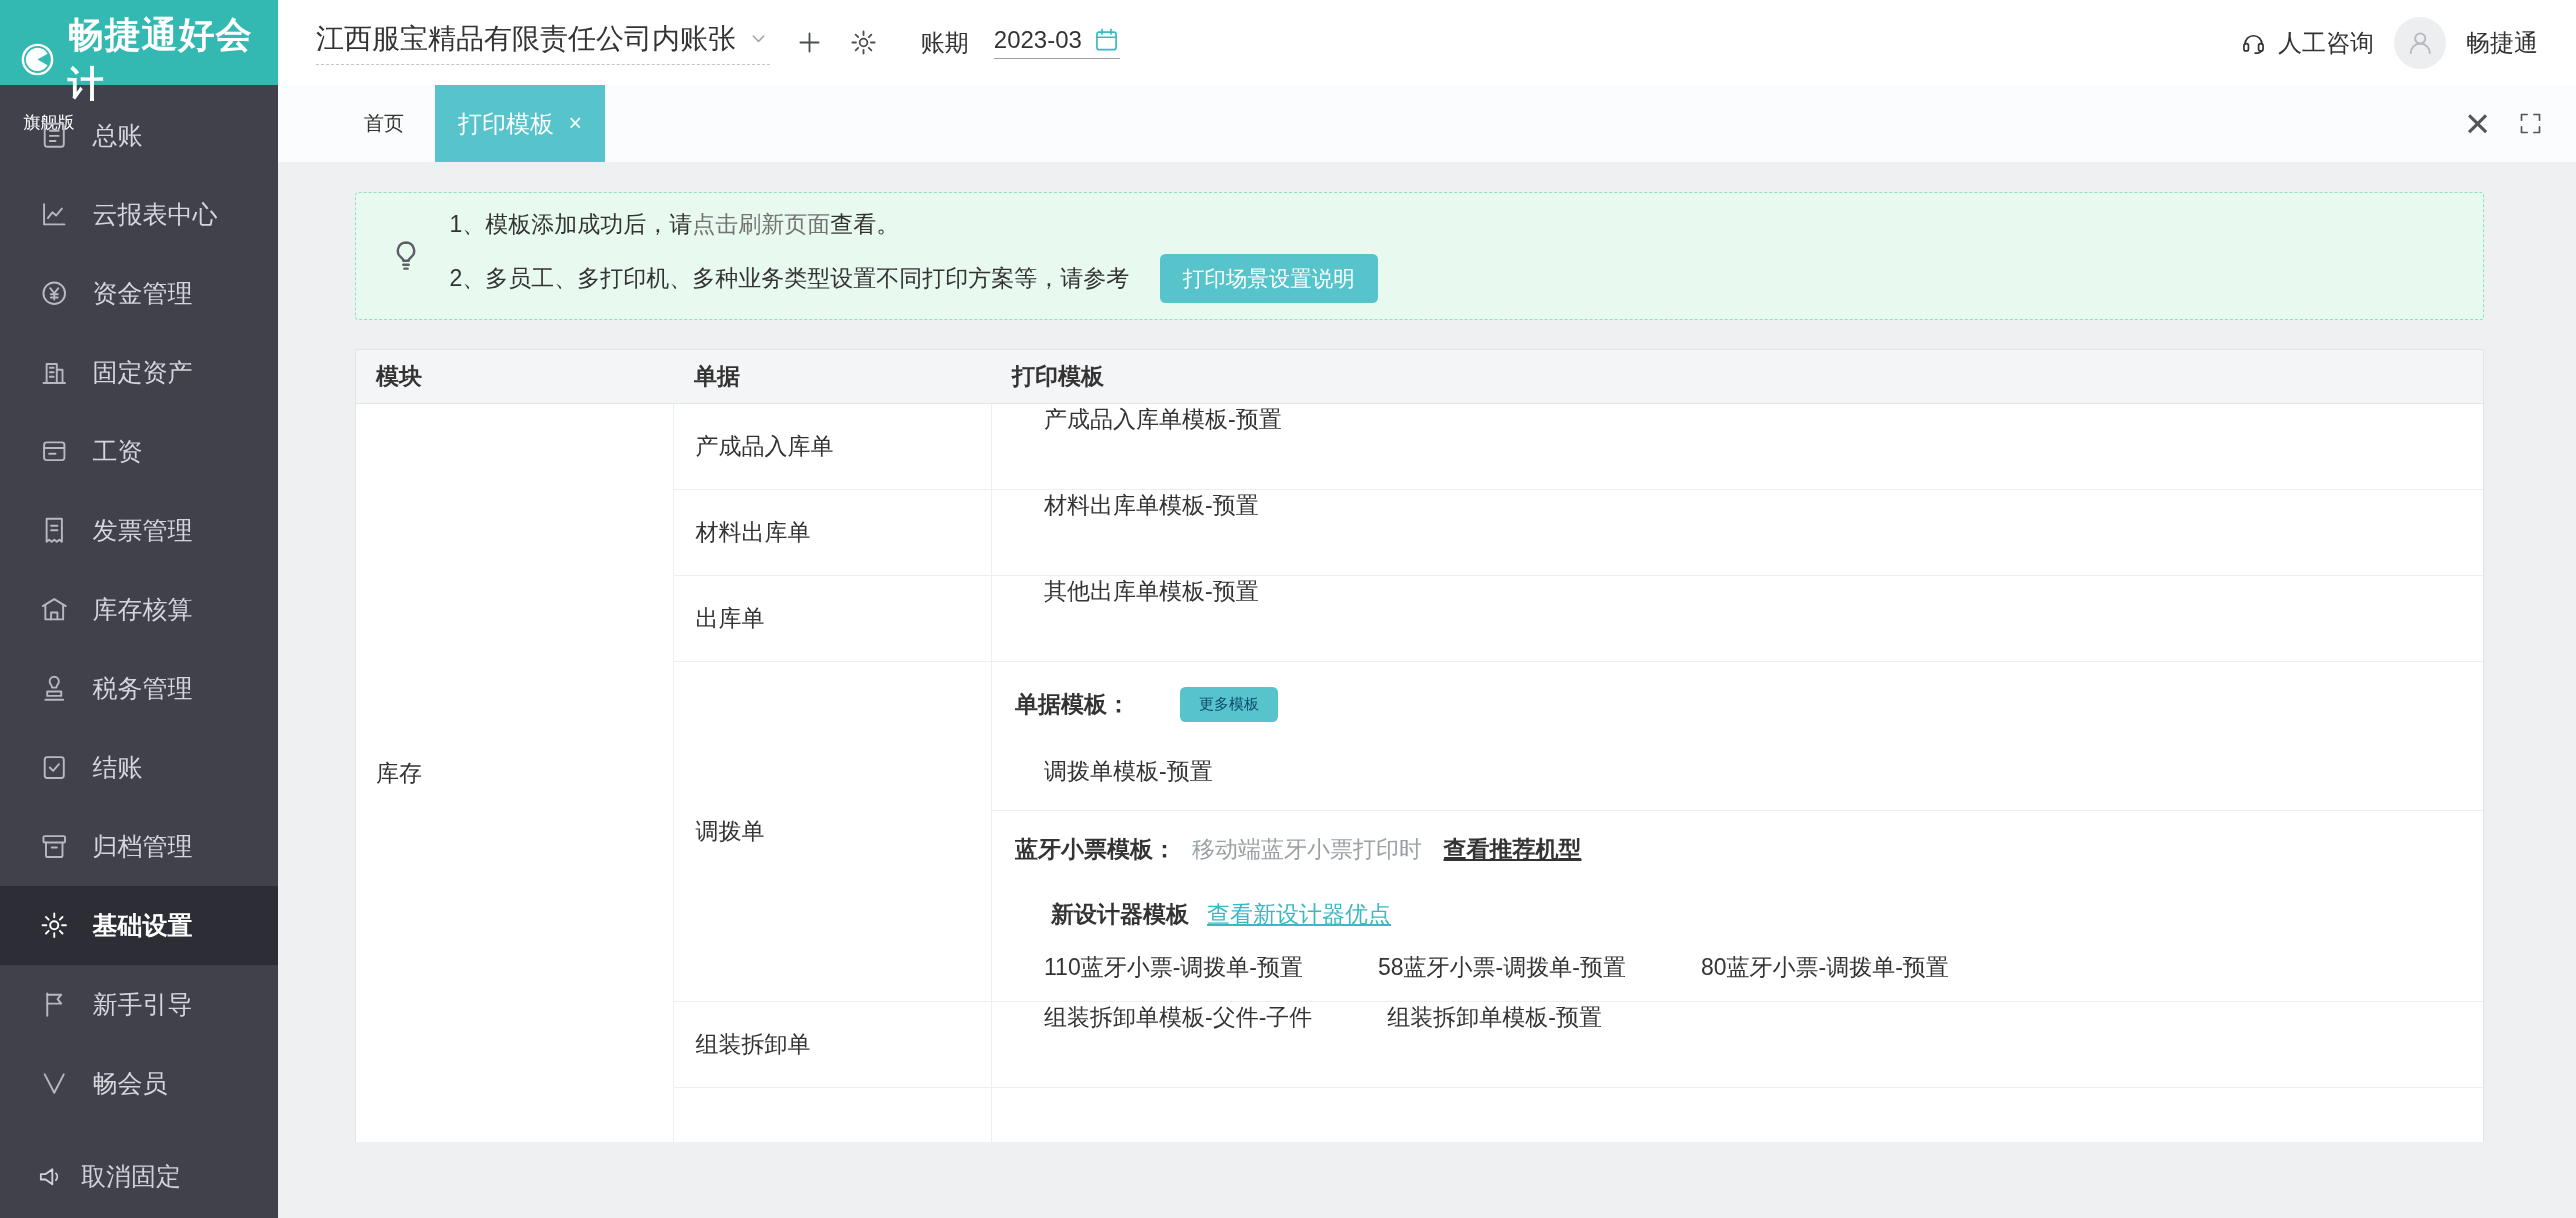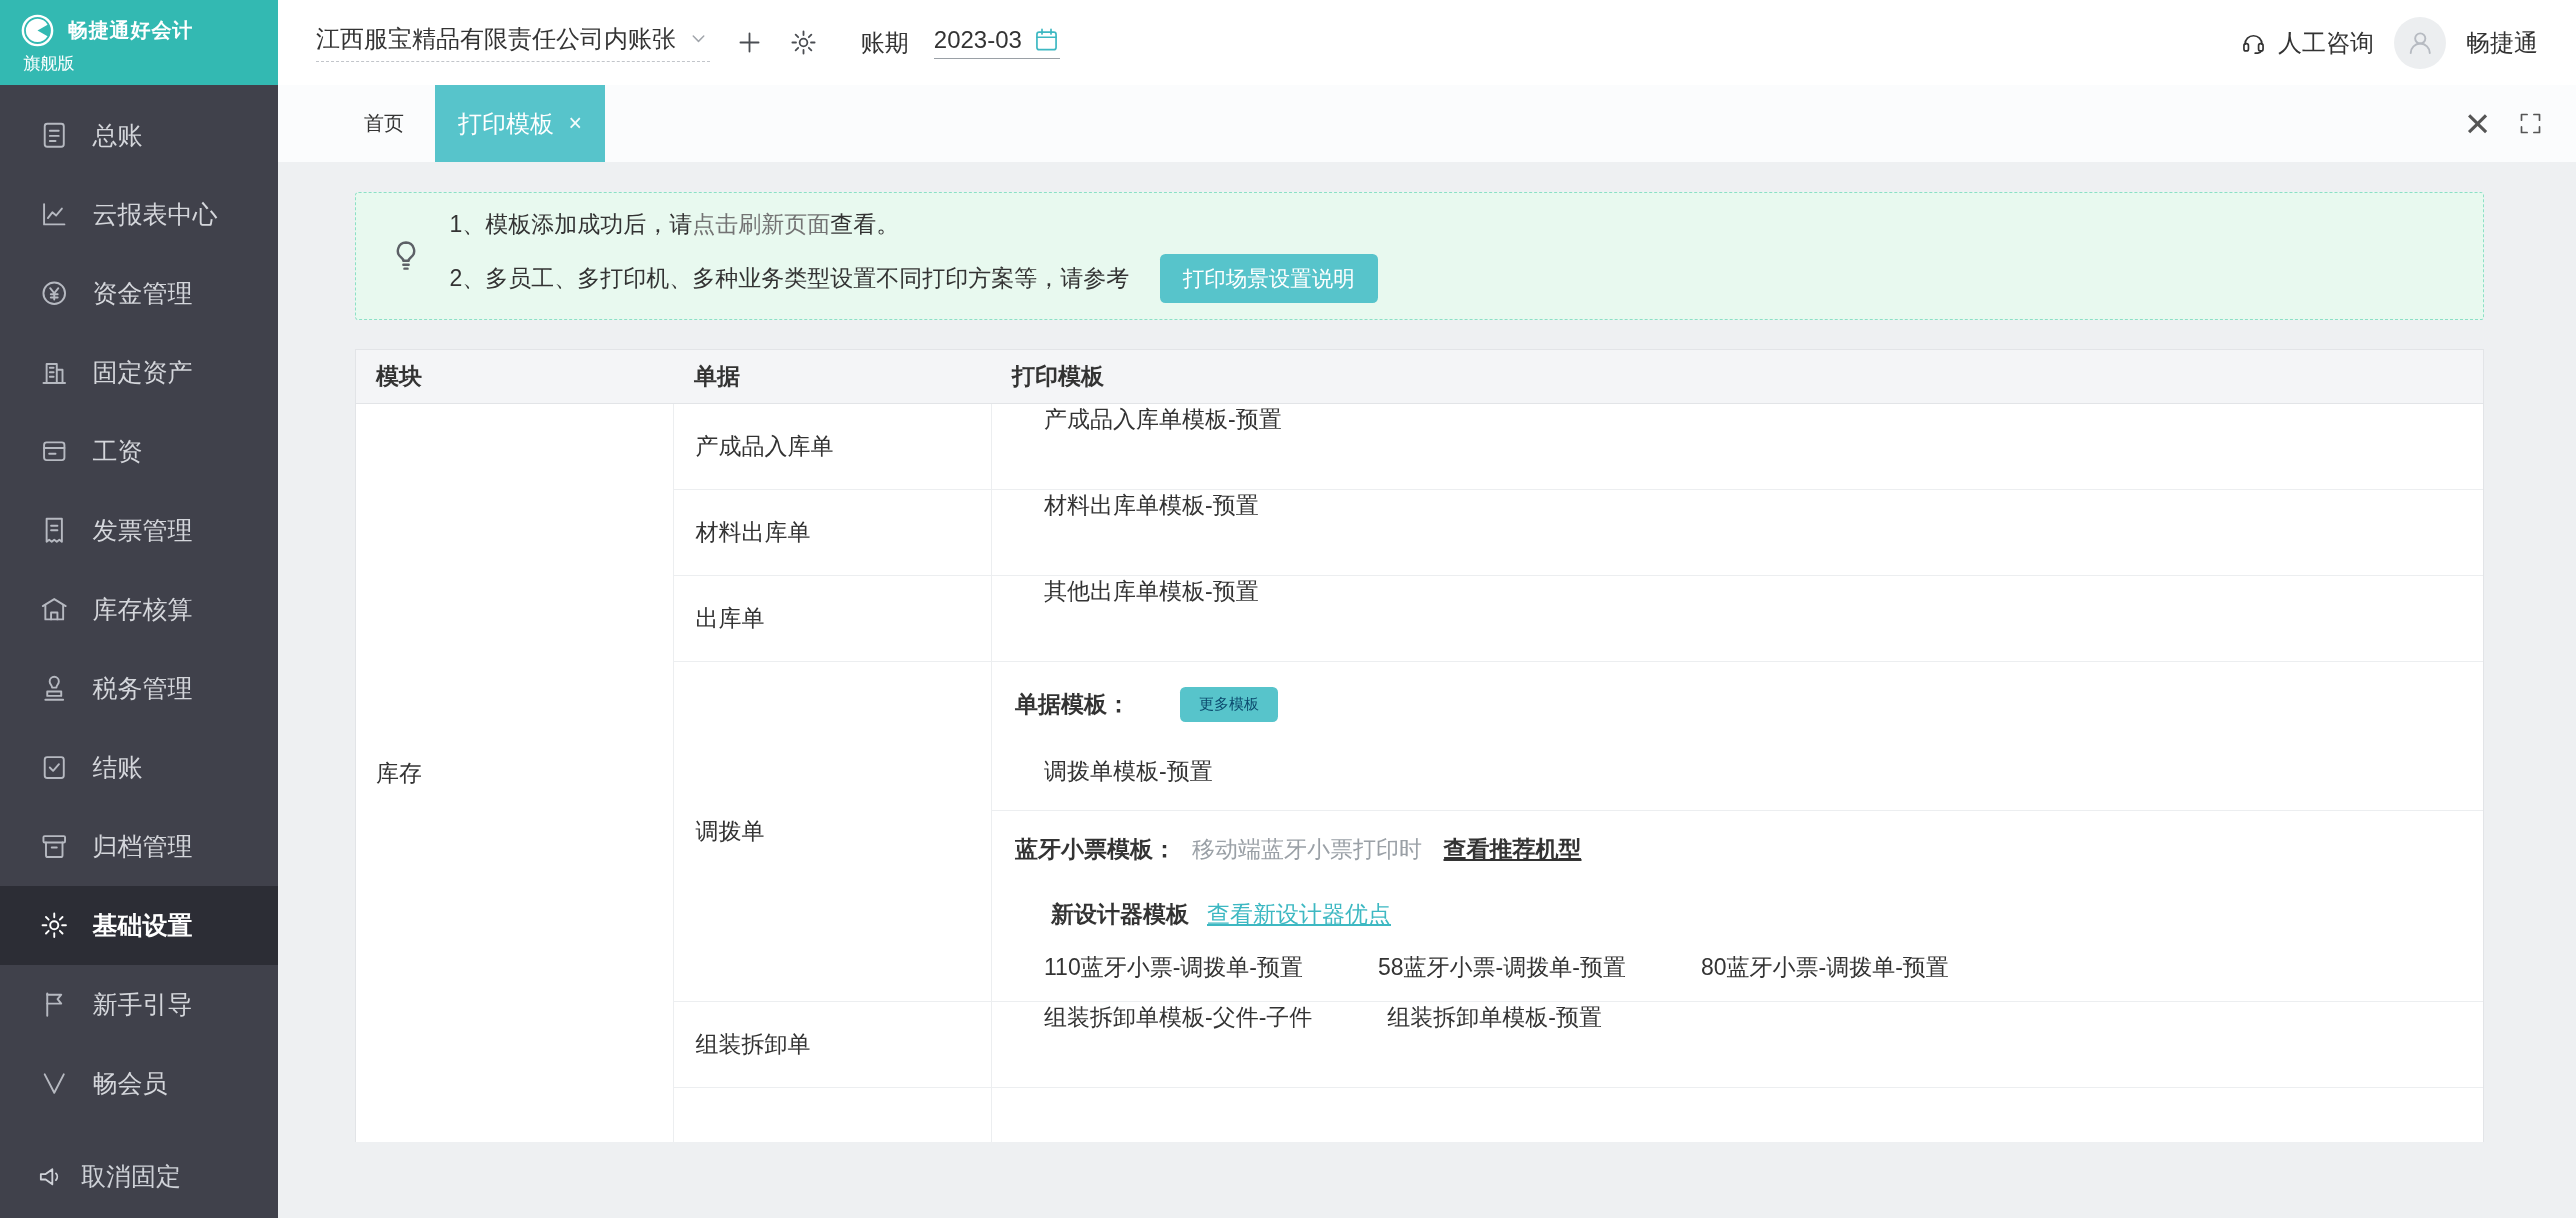--- a/index.html
+++ b/index.html
@@ -6,37 +6,37 @@
   html,body { width:2576px; height:1218px; overflow:hidden;
     font-family:"Liberation Sans","DejaVu Sans",sans-serif; background:#eef0f2; color:#333; }
   svg { fill:none; stroke:currentColor; stroke-width:1.5; stroke-linecap:round; stroke-linejoin:round; display:block; }
 
   .app { display:flex; width:100%; height:100%; }
 
   
   .sidebar { width:278px; flex-shrink:0; background:#40414b; display:flex; flex-direction:column; }
   .logo { height:85px; background:#33b9b2; color:#fff; padding:10.8px 0 0 18px; }
   .logo-row { display:flex; align-items:center; gap:10.8px; }
-  .logo-title { font-size:20px; font-weight:bold; letter-spacing:0.9px; }
+  .logo-title { font-size:36px; font-weight:bold; letter-spacing:0.9px; }
   .logo-sub { font-size:17px; margin:2.7px 0 0 5.4px; }
   .nav { padding-top:10.8px; }
   .nav-item { height:79px; display:flex; align-items:center; gap:23px; padding-left:39px;
     color:#d4d6db; font-size:25px; cursor:pointer; }
   .nav-item svg { width:30.5px; height:30.5px; color:#b6b9c1; flex-shrink:0; }
   .nav-item.active { background:#2c2d35; color:#fff; font-weight:bold; }
   .nav-item.active svg { color:#fff; }
   .sidebar-footer { margin-top:auto; height:83px; display:flex; align-items:center; gap:16px;
     padding-left:36px; color:#cfd2d8; font-size:25px; cursor:pointer; }
   .sidebar-footer svg { width:29px; height:29px; }
 
   
   .main { flex:1; display:flex; flex-direction:column; min-width:0; }
 
   .topbar { height:85px; background:#fff; display:flex; align-items:center; padding:0 38px; gap:25px; }
-  .company { font-size:24px; color:#333; display:flex; align-items:center; gap:10.8px;
+  .company { font-size:28px; color:#333; display:flex; align-items:center; gap:10.8px;
     padding-bottom:6.3px; border-bottom:0.9px dashed #c2c5ca; cursor:pointer; }
   .company svg { width:23px; height:23px; color:#a0a4aa; }
   .tb-icon { color:#4a4d52; cursor:pointer; }
   .tb-icon svg { width:29px; height:29px; }
   .period-label { font-size:24px; margin-left:18px; }
   .period { display:flex; align-items:center; gap:10.8px; font-size:24px;
     border-bottom:0.9px solid #9aa0a6; padding-bottom:4.5px; cursor:pointer; }
   .period svg { width:27px; height:27px; color:#3db8c2; }
   .topbar-right { margin-left:auto; display:flex; align-items:center; gap:20px; }
   .support { display:flex; align-items:center; gap:10.8px; font-size:24px; cursor:pointer; }

